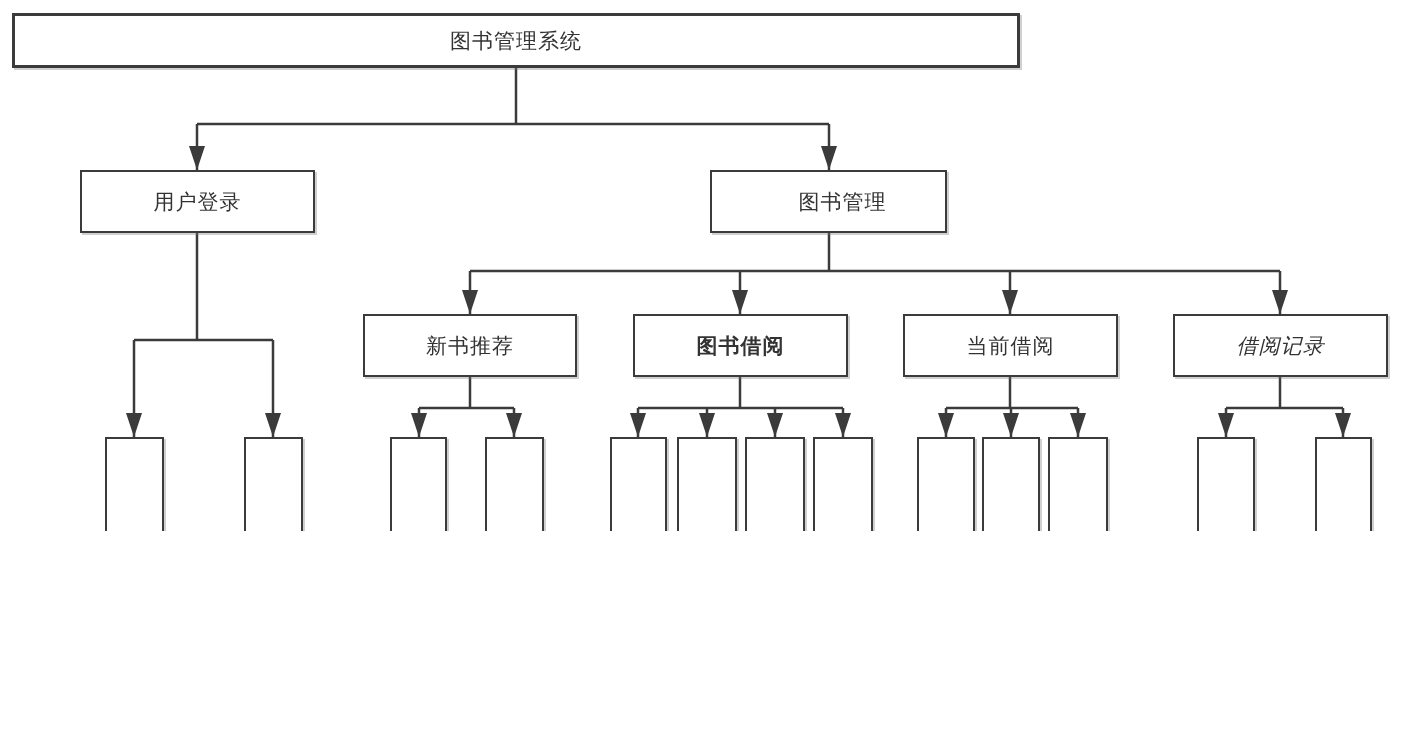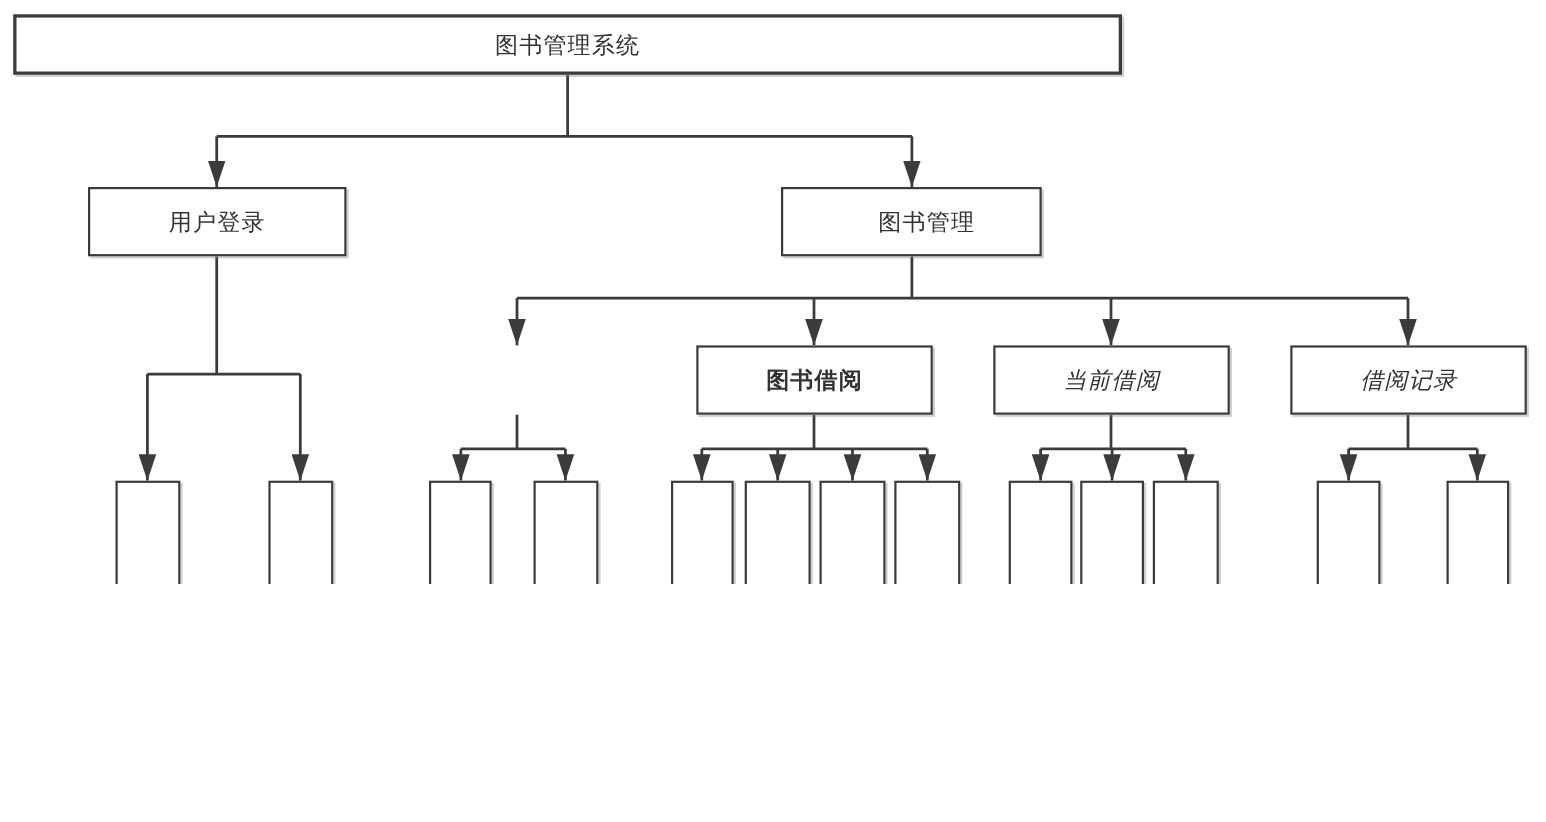--- a/index.html
+++ b/index.html
@@ -44,21 +44,21 @@
     line-height: 1;
   }
   .node.root { border-width: 3px; }
 
   
   #n-root          { left: 12px;   top: 13px;  width: 1008px; height: 55px; }
   #n-user-login    { left: 80px;   top: 170px; width: 235px;  height: 63px; }
   #n-book-mgmt     { left: 710px;  top: 170px; width: 237px;  height: 63px; padding-left: 28px; }
   #n-new-books     { left: 363px;  top: 314px; width: 214px;  height: 63px; }
   #n-book-borrow   { left: 633px;  top: 314px; width: 215px;  height: 63px; font-weight: bold; }
-  #n-current-borrow{ left: 903px;  top: 314px; width: 215px;  height: 63px; font-style: italic; }
+  #n-current-borrow{ left: 903px;  top: 314px; width: 215px;  height: 63px; }
   #n-borrow-records{ left: 1173px; top: 314px; width: 215px;  height: 63px; font-style: italic; }
 
   
   .leaf { top: 437px; height: 298px; }
   #l-user-login      { left: 105px;  width: 59px; }
   #l-logout          { left: 244px;  width: 59px; }
   #l-query-new       { left: 390px;  width: 57px; }
   #l-borrow-new      { left: 485px;  width: 59px; }
   #l-query-borrow    { left: 610px;  width: 57px; }
   #l-add-book        { left: 677px;  width: 60px; }
@@ -135,20 +135,21 @@
       <path d="M1226,408 V437" marker-end="url(#arrow)"></path>
       <path d="M1343,408 V437" marker-end="url(#arrow)"></path>
     </g>
   </svg>
 
   <div class="node h root" id="n-root">图书管理系统</div>
 
   <div class="node h" id="n-user-login">用户登录</div>
   <div class="node h" id="n-book-mgmt">图书管理</div>
 
+  <div class="node h" id="n-new-books">新书推荐</div>
   <div class="node h" id="n-book-borrow">图书借阅</div>
   <div class="node h" id="n-current-borrow">当前借阅</div>
   <div class="node h" id="n-borrow-records">借阅记录</div>
 
   <div class="node v leaf" id="l-user-login">用户登录</div>
   <div class="node v leaf" id="l-logout">注销登录</div>
 
   <div class="node v leaf" id="l-query-new">查询图书</div>
   <div class="node v leaf" id="l-borrow-new">借阅图书</div>
 

